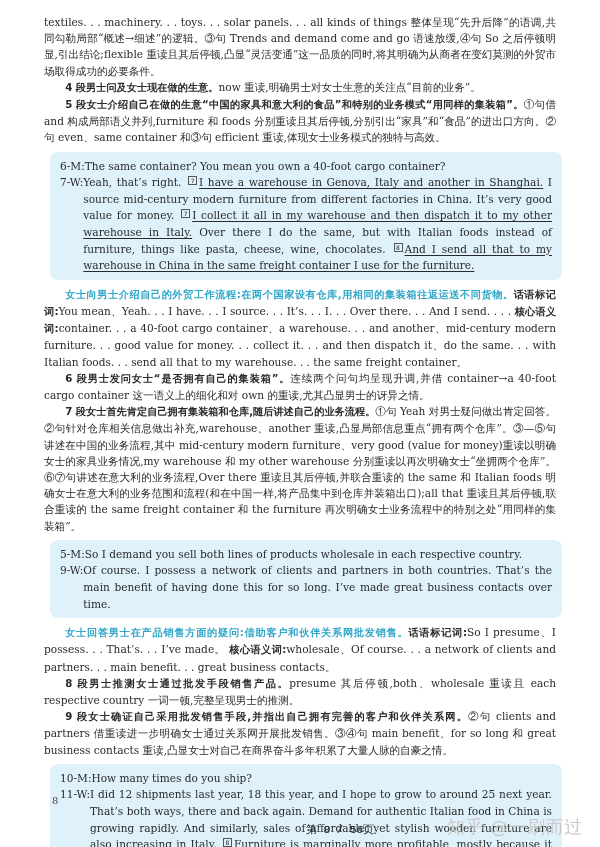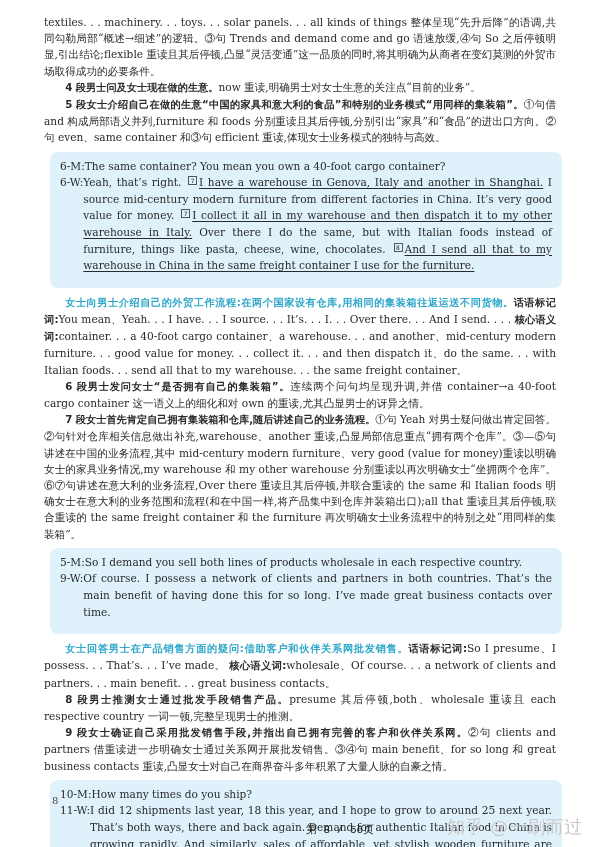--- a/index.html
+++ b/index.html
@@ -8,21 +8,21 @@
     font-family: "DejaVu Serif", "Liberation Serif", serif;
     color: #2a2a2a; position: relative;
   }
   .page { position: absolute; left: 44px; top: 14px; width: 512px; }
   p { margin: 0; font-size: 10.6px; line-height: 16.2px; text-align: justify; }
   .indent { text-indent: 2em; }
   .bold { font-weight: bold; font-family: "DejaVu Sans", "Liberation Sans", sans-serif; font-size: 10.2px; }
   .teal { color: #2fa7c9; font-weight: bold; font-family: "DejaVu Sans", "Liberation Sans", sans-serif; font-size: 10.2px; }
   .box {
     background: #dff2fb; border-radius: 8px;
-    margin: 6px 0 6px 6px; padding: 6px 10px 14px 10px; width: 492px;
+    margin: 6px 0 6px 6px; padding: 6px 10px 6px 10px; width: 492px;
   }
   .line { display: flex; font-size: 10.6px; line-height: 16.6px; }
   .spk { flex: 0 0 auto; white-space: nowrap; }
   .utt { flex: 1 1 auto; text-align: justify; }
   .u { text-decoration: underline; text-underline-offset: 2px; }
   .mk {
     display: inline-block; font-size: 6px; line-height: 7px; width: 7px; height: 7px;
     border: 1px solid #555; text-align: center; vertical-align: top; margin: 2px 2px 0 2px;
     font-family: "DejaVu Sans", sans-serif;
   }
@@ -46,21 +46,21 @@
   <p class="indent">
     <span class="bold">5 段女士介绍自己在做的生意“中国的家具和意大利的食品”和特别的业务模式“用同样的集装箱”。</span><span>①句借 and 构成局部语义并列,furniture 和 foods 分别重读且其后停顿,分别引出“家具”和“食品”的进出口方向。②句 even、same container 和③句 efficient 重读,体现女士业务模式的独特与高效。</span>
   </p>
 
   <div class="box">
     <div class="line">
       <span class="spk">6-M:</span>
       <span class="utt">The same container? You mean you own a 40-foot cargo container?</span>
     </div>
     <div class="line">
-      <span class="spk">6-W:</span>
+      <span class="spk">7-W:</span>
       <span class="utt">
         <span>Yeah, that’s right.</span>
         <span class="mk">7</span><span class="u">I have a warehouse in Genova, Italy and another in Shanghai.</span><span> I source mid-century modern furniture from different factories in China. It’s very good value for money.</span>
         <span class="mk">7</span><span class="u">I collect it all in my warehouse and then dispatch it to my other warehouse in Italy.</span><span> Over there I do the same, but with Italian foods instead of furniture, things like pasta, cheese, wine, chocolates.</span>
         <span class="mk">8</span><span class="u">And I send all that to my warehouse in China in the same freight container I use for the furniture.</span>
       </span>
     </div>
   </div>
 
   <p class="indent">

